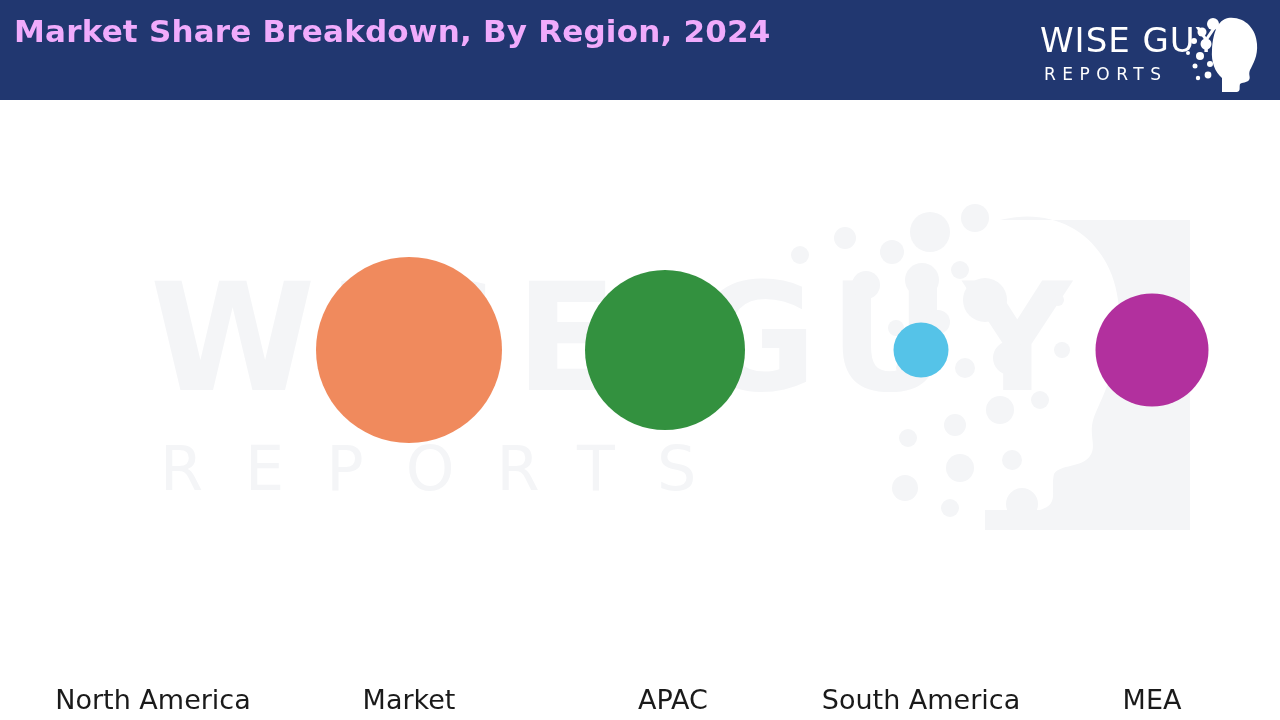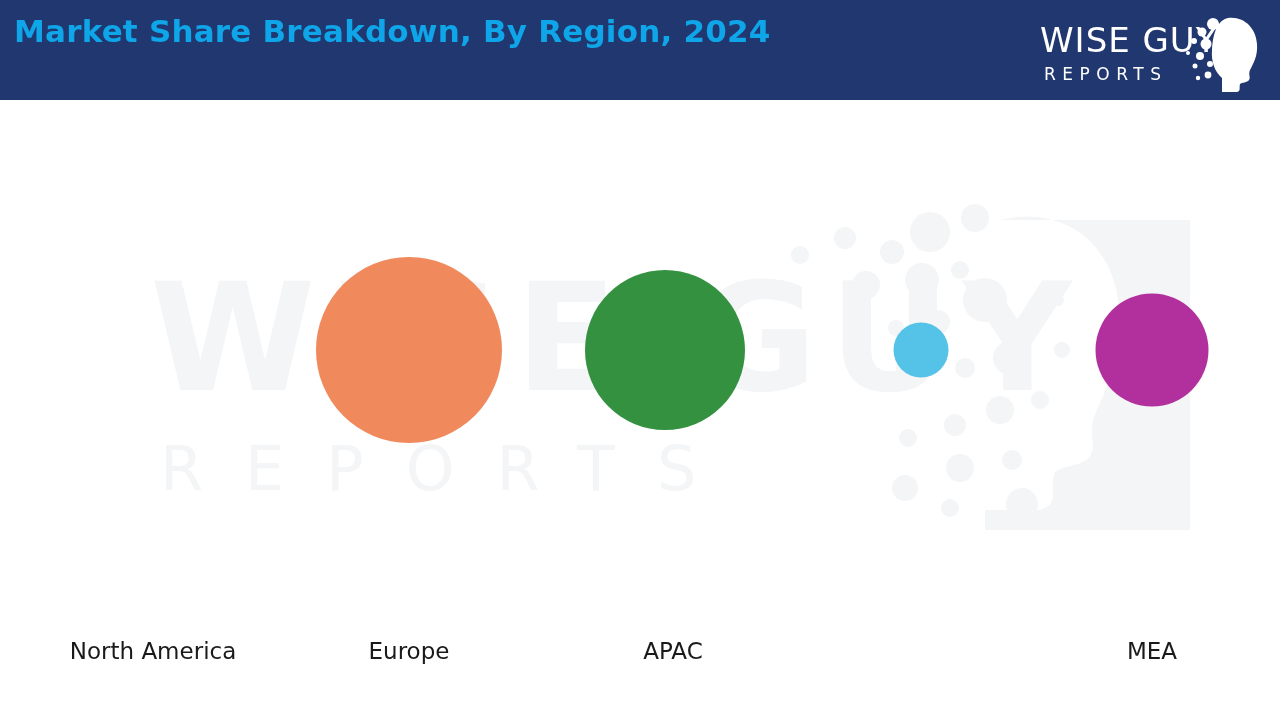--- a/index.html
+++ b/index.html
@@ -32,21 +32,21 @@
     background: #213770;
     box-sizing: border-box;
   }
 
   #chart-title {
     position: absolute;
     left: 14px;
     top: 13px;
     font-size: 31px;
     font-weight: bold;
-    color: #0ea5e9;
+    color: #f0abfc;
     letter-spacing: 0.2px;
     white-space: nowrap;
     font-family: "DejaVu Sans", "Liberation Sans", sans-serif;
   }
 
   
   #brand-logo {
     position: absolute;
     right: 18px;
     top: 8px;
@@ -91,22 +91,22 @@
     font-size: 30px;
     letter-spacing: 0.5px;
     white-space: nowrap;
     font-family: "DejaVu Sans", "Liberation Sans", sans-serif;
   }
 
   
   .cat-label {
     position: absolute;
     transform: translateX(-50%);
-    top: 538px;
-    font-size: 23px;
+    top: 584px;
+    font-size: 27px;
     color: #1a1a1a;
     white-space: nowrap;
     font-family: "DejaVu Sans", "Liberation Sans", sans-serif;
   }
 </style>
 </head>
 <body>
 
 <div id="chart-card">
 
@@ -194,18 +194,19 @@
 
     <div class="bubble" style="left:921px; top:250px; width:55px; height:55px; background:#55c3e8;">
       <span class="bubble-value"></span>
     </div>
 
     <div class="bubble" style="left:1152px; top:250px; width:113px; height:113px; background:#b2309e;">
       <span class="bubble-value"></span>
     </div>
 
     <div class="cat-label" style="left:153px;">North America</div>
-    <div class="cat-label" style="left:409px;">Europe</div>
+    <div class="cat-label" style="left:409px;">Market</div>
     <div class="cat-label" style="left:665px;margin-left:8px;">APAC</div>
+    <div class="cat-label" style="left:921px;">South America</div>
     <div class="cat-label" style="left:1152px;">MEA</div>
 
   </div>
 </div>
 
 </body></html>

